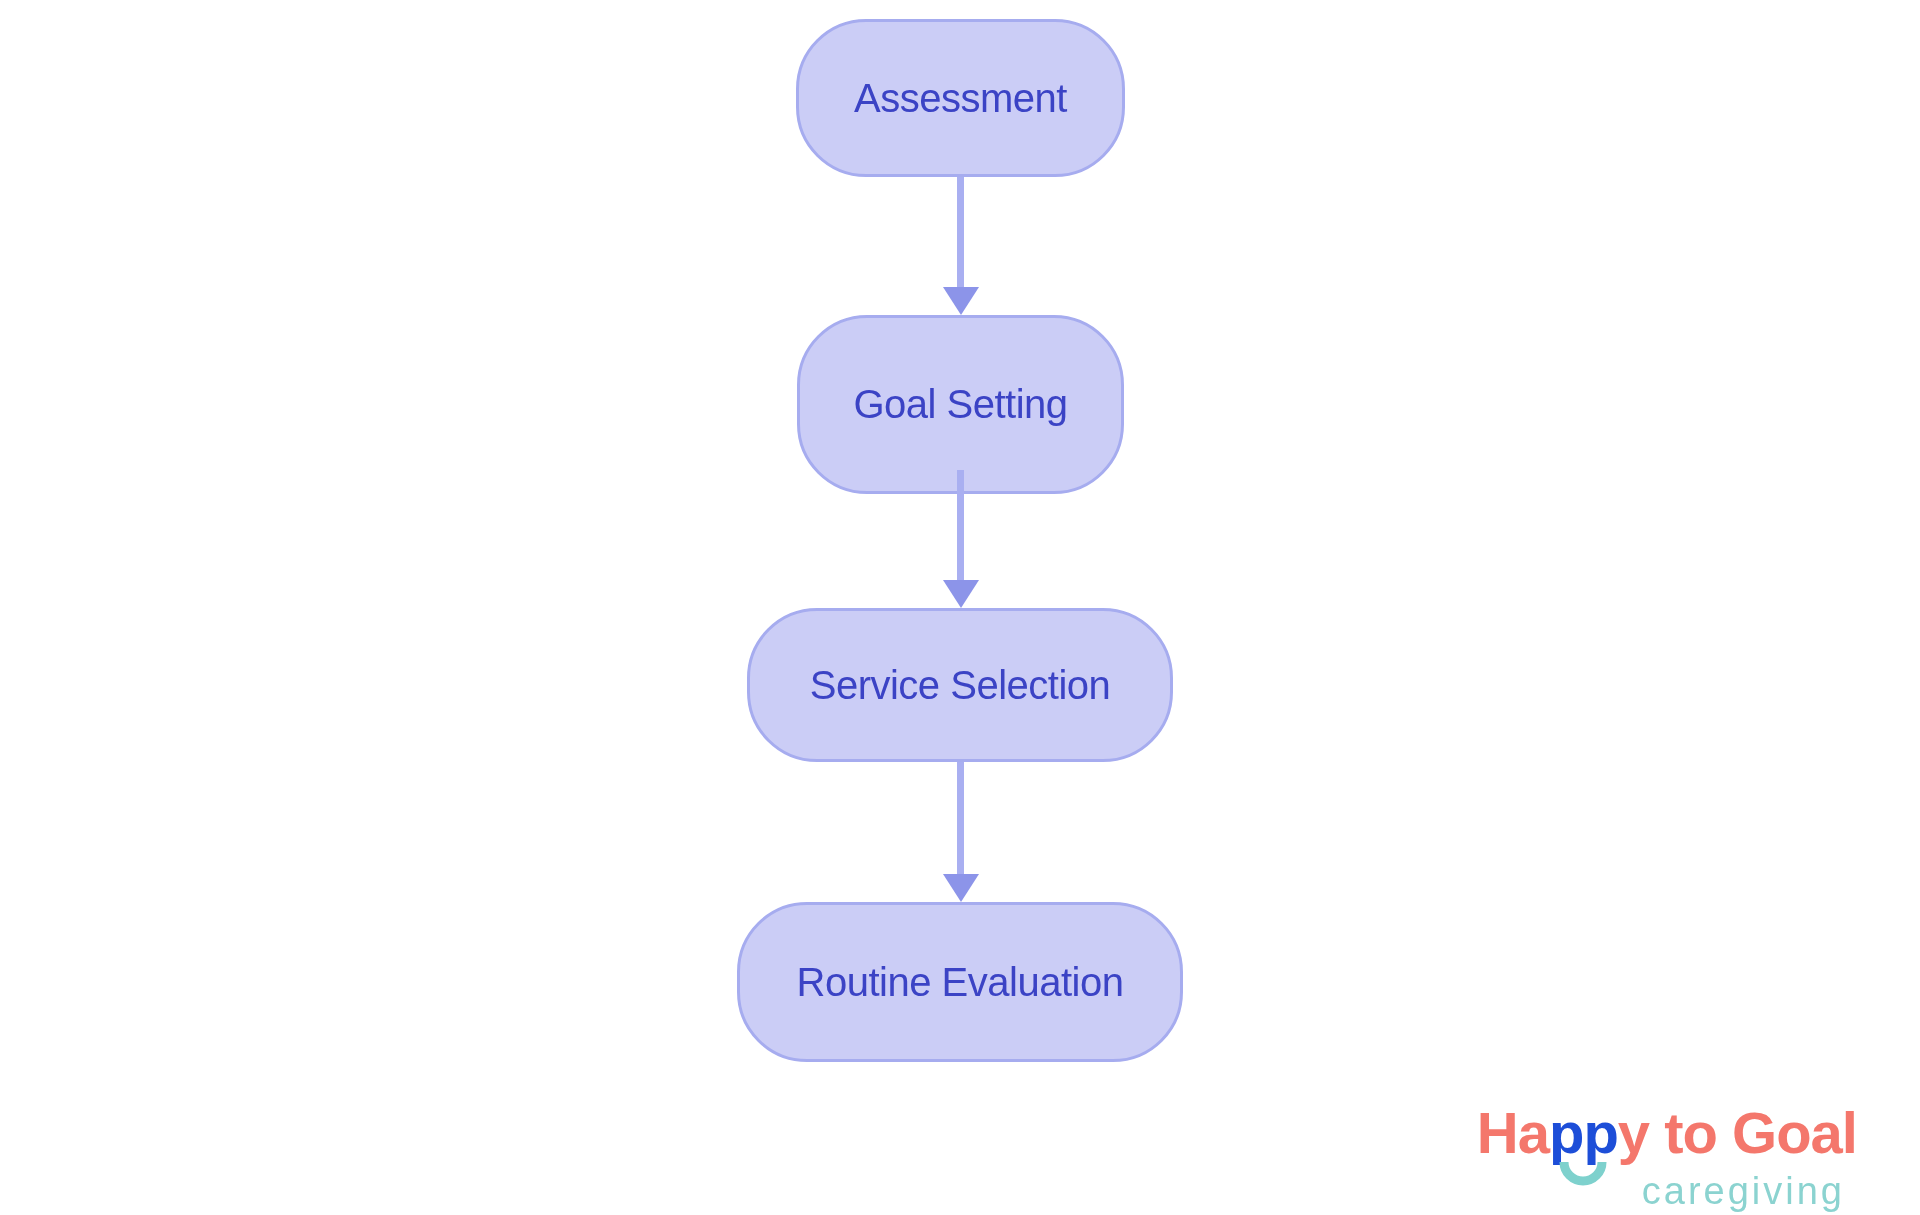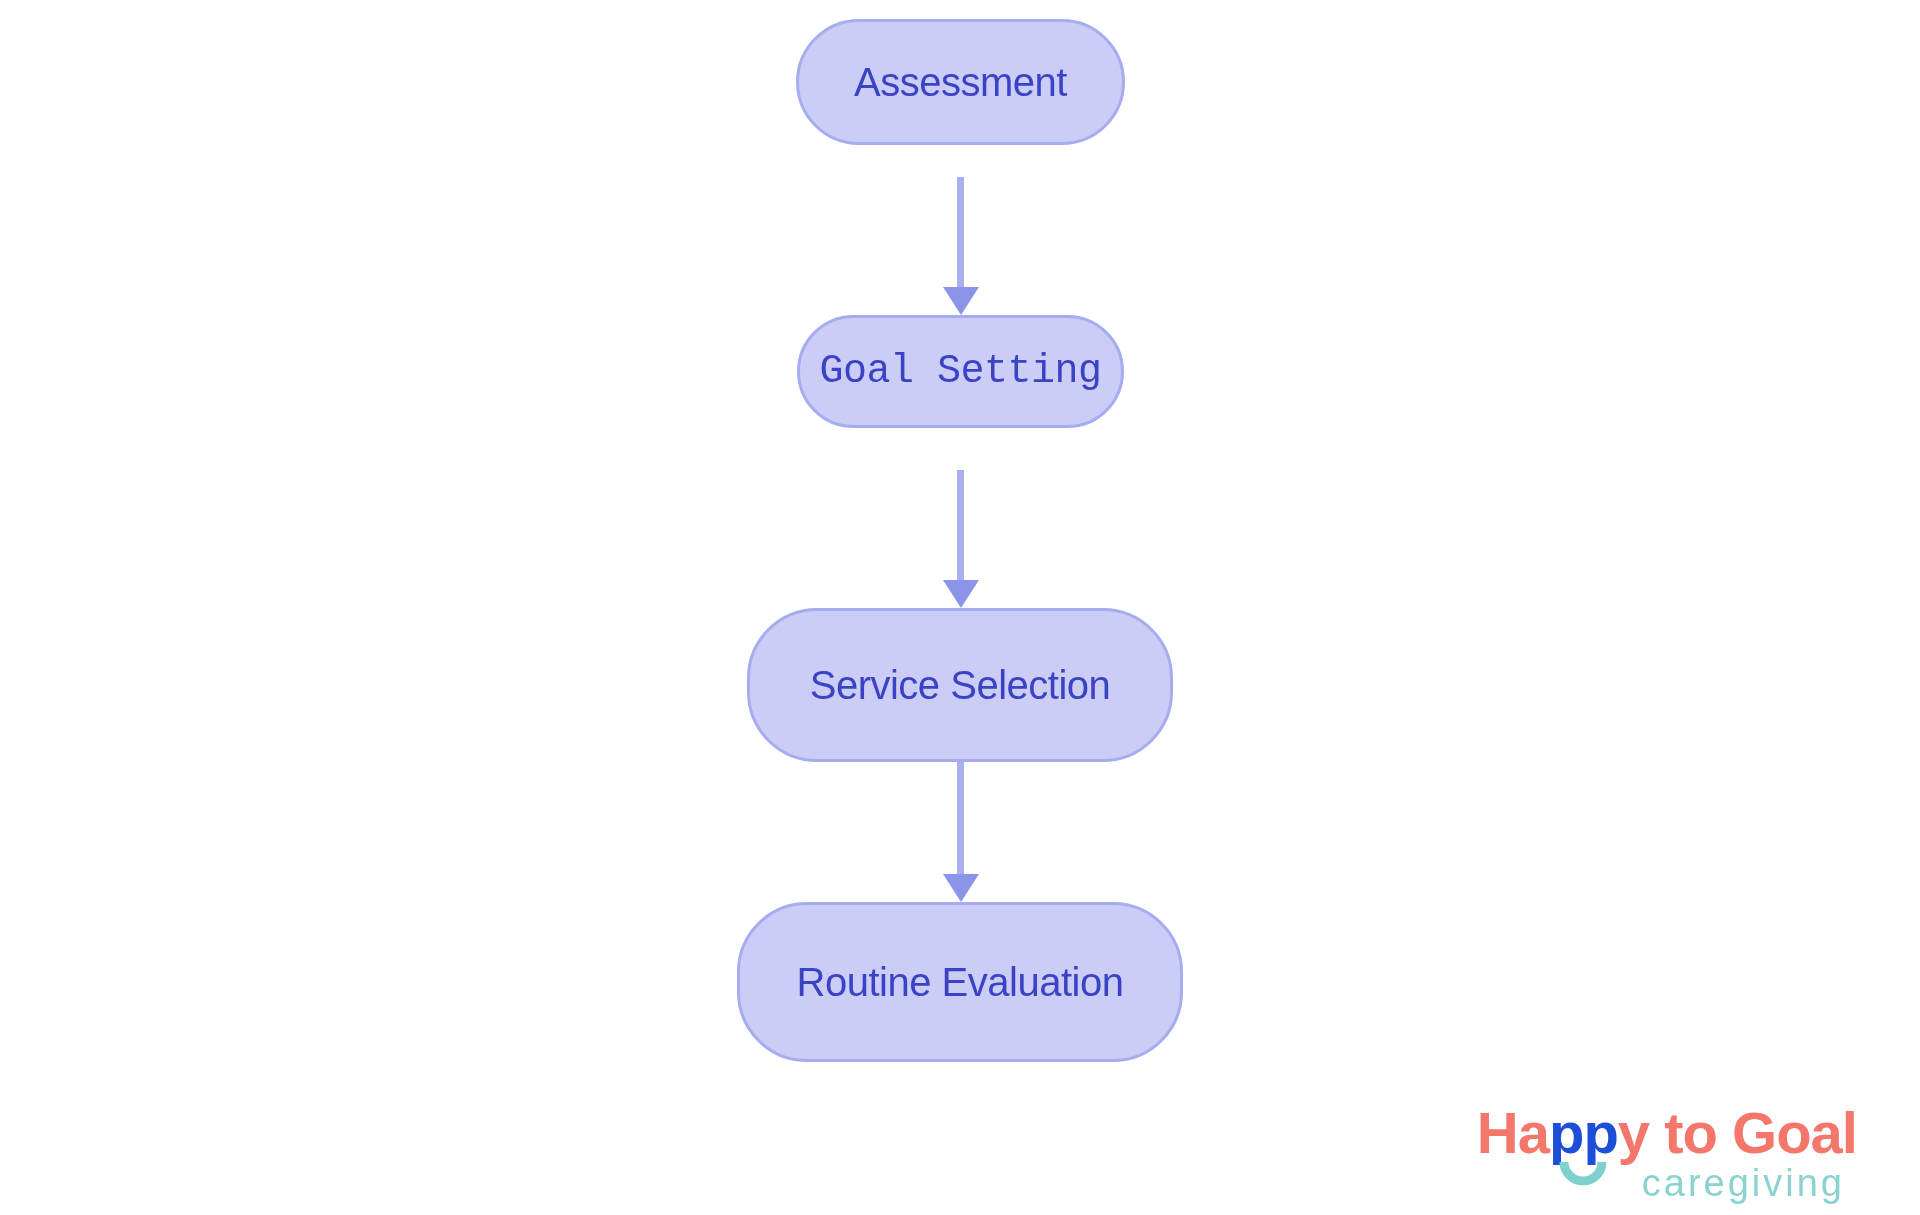--- a/index.html
+++ b/index.html
@@ -20,22 +20,22 @@
     border: 3px solid #A6ACEF;
     border-radius: 70px;
     display: flex;
     align-items: center;
     justify-content: center;
     color: #3B43C5;
     font-size: 40px;
     letter-spacing: -0.5px;
     white-space: nowrap;
   }
-  .node-1 { left: 796px; top: 19px;  width: 329px; height: 126px; }
-  .node-2 { left: 797px; top: 315px; width: 327px; height: 113px; font-family: Liberation Mono, monospace; }
+  .node-1 { left: 796px; top: 19px;  width: 329px; height: 158px; }
+  .node-2 { left: 797px; top: 315px; width: 327px; height: 179px; }
   .node-3 { left: 747px; top: 608px; width: 426px; height: 154px; justify-content: center; }
   .node-4 { left: 737px; top: 902px; width: 446px; height: 160px; }
 
   
   .arrow {
     position: absolute;
     left: 942px;
     width: 37px;
     display: flex;
     flex-direction: column;
@@ -79,21 +79,21 @@
   }
   .smile {
     position: absolute;
     left: 50%;
     transform: translateX(-50%);
     top: 57px;
     width: 48px;
     height: 28px;
   }
   .logo-tagline {
-    margin-top: 2px;
+    margin-top: 10px;
     padding-right: 12px;
     font-size: 38px;
     font-weight: 400;
     letter-spacing: 3px;
     color: #8BD3D0;
   }
 </style>
 </head>
 <body>
 

